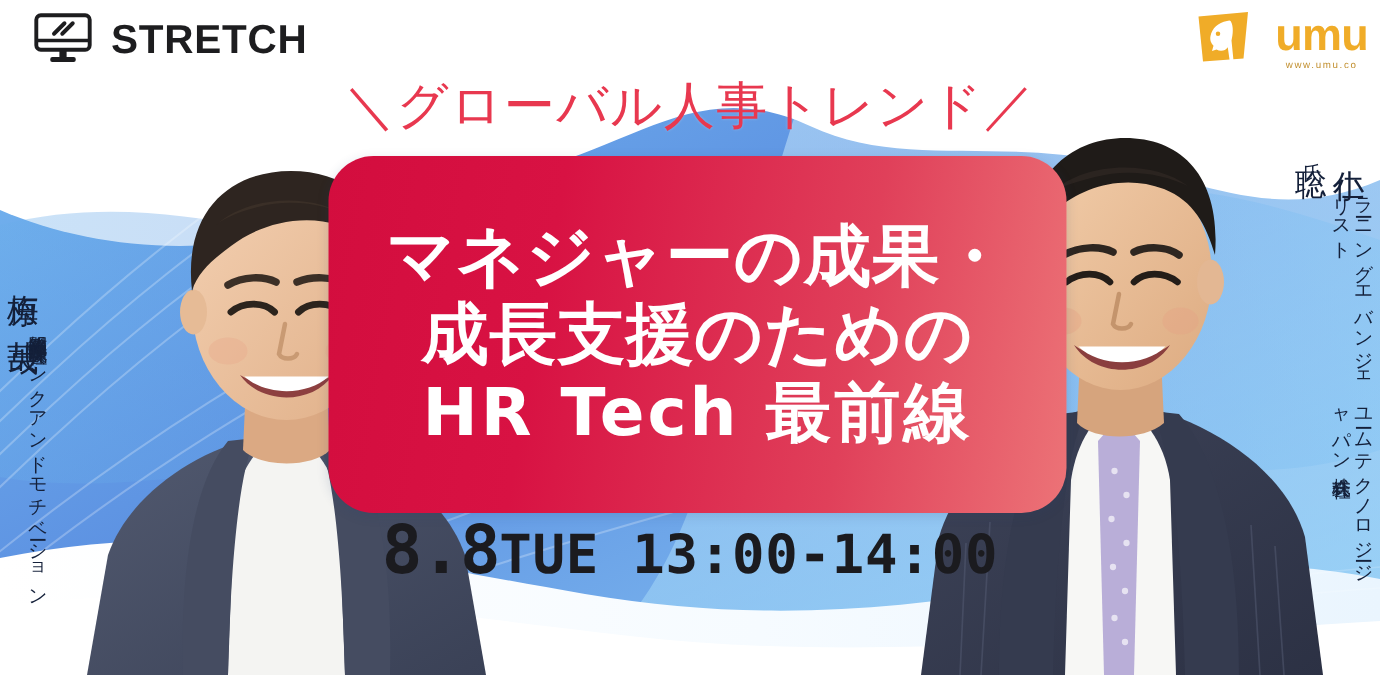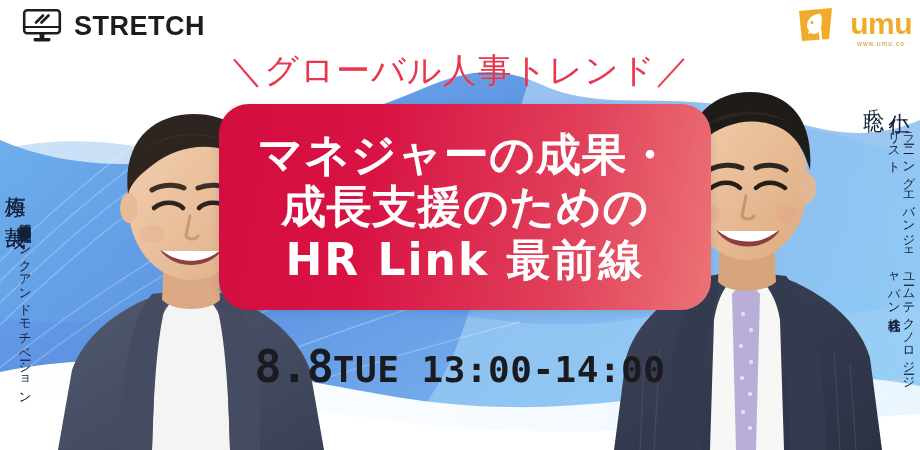--- a/index.html
+++ b/index.html
@@ -55,21 +55,21 @@
   
   .kicker{
     position:absolute;left:0;right:0;top:48px;text-align:center;z-index:13;
     font-size:34px;font-weight:normal;color:#e8384f;letter-spacing:1px;
     font-family:"DejaVu Sans","Liberation Sans",sans-serif;
     text-shadow:0 0 2px rgba(255,255,255,.25);
   }
 
   
   .title-card{
-    position:absolute;left:219px;top:104px;width:492px;height:206px;z-index:13;
+    position:absolute;left:219px;top:104px;width:492px;height:238px;z-index:13;
     background:linear-gradient(100deg,#d30d3e 0%,#d81243 30%,#e0405a 70%,#ec7377 100%);
     border-radius:30px;
     display:flex;flex-direction:column;align-items:center;justify-content:center;
     box-shadow:0 2px 8px rgba(40,60,110,.16);
   }
   .title-line{
     color:#fff;font-weight:bold;line-height:1.16;white-space:nowrap;
     font-family:"DejaVu Sans","Liberation Sans",sans-serif;
     font-size:45px;letter-spacing:.5px;
   }
@@ -205,21 +205,21 @@
         <span class="umu-url">www.umu.co</span>
       </div>
     </div>
   </div>
 
   <div class="kicker">＼グローバル人事トレンド／</div>
 
   <div class="title-card">
     <div class="title-line l1">マネジャーの成果・</div>
     <div class="title-line l2">成長支援のための</div>
-    <div class="title-line l3">HR Link 最前線</div>
+    <div class="title-line l3">HR Tech 最前線</div>
   </div>
 
   <div class="date-row">
     <span class="date-big">8.8</span>
     <span class="date-small">TUE 13:00-14:00</span>
   </div>
 
   <div class="photo photo-left">
     <svg class="ph-svg" viewBox="0 0 286 372" preserveAspectRatio="xMidYMax meet">
       <defs>

